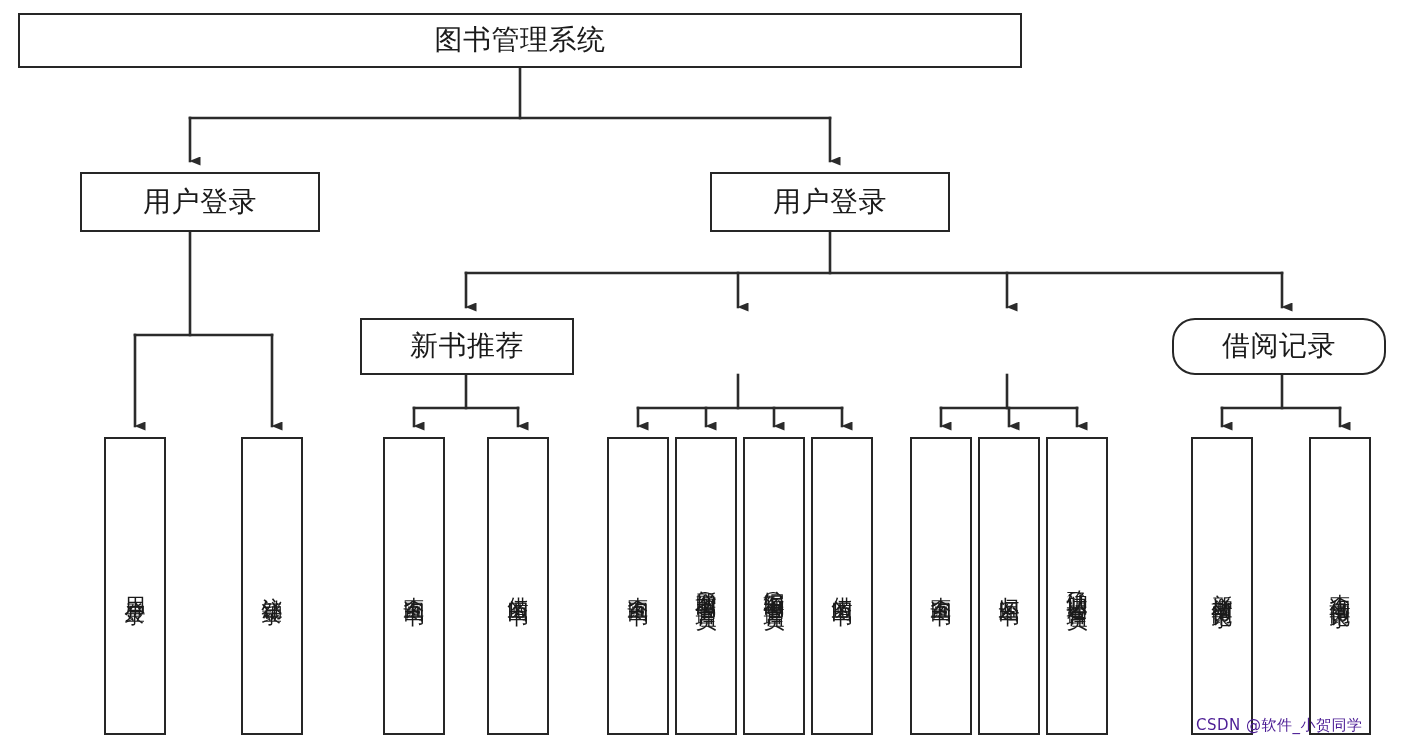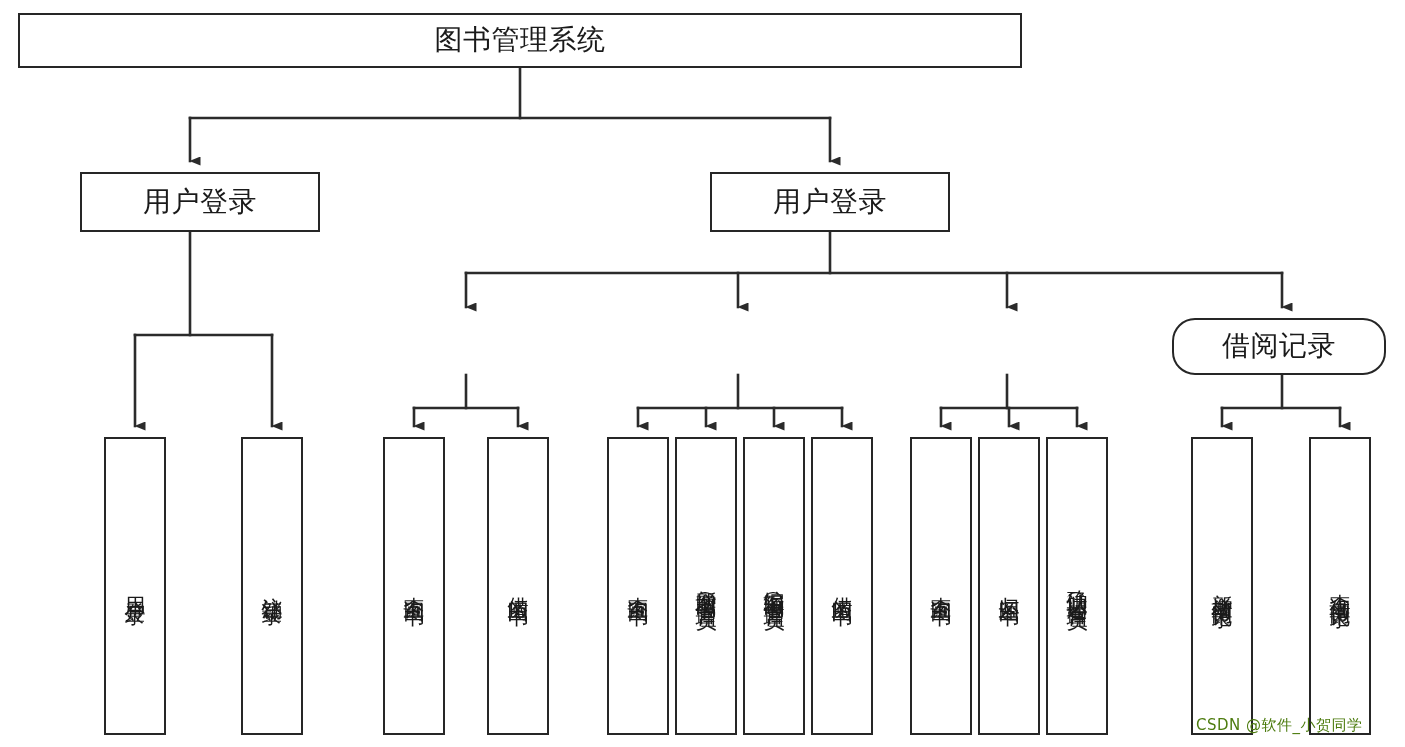--- a/index.html
+++ b/index.html
@@ -48,21 +48,21 @@
     padding: 6px 0;
   }
   .node.vert span {
     writing-mode: vertical-rl;
     text-orientation: upright;
     white-space: nowrap;
   }
   .watermark {
     position: absolute;
     font-size: 15px;
-    color: #4d7c0f;
+    color: #4c1d95;
     white-space: nowrap;
     letter-spacing: 0.5px;
   }
 </style>
 </head>
 <body>
 
 <div id="canvas">
 
   <svg id="wires" viewBox="0 0 1405 747">
@@ -121,20 +121,23 @@
     <span>图书管理系统</span>
   </div>
 
   <div class="node horiz" style="left:80px; top:172px; width:240px; height:60px;">
     <span>用户登录</span>
   </div>
   <div class="node horiz" style="left:710px; top:172px; width:240px; height:60px;">
     <span>用户登录</span>
   </div>
 
+  <div class="node horiz" style="left:360px; top:318px; width:214px; height:57px;">
+    <span>新书推荐</span>
+  </div>
   <div class="node horiz" style="left:1172px; top:318px; width:214px; height:57px;border-radius:23px;">
     <span>借阅记录</span>
   </div>
 
   <div class="node vert" style="left:104px; top:437px; width:62px; height:298px;">
     <span>用户登录</span>
   </div>
   <div class="node vert" style="left:241px; top:437px; width:62px; height:298px;">
     <span>注销登录</span>
   </div>

